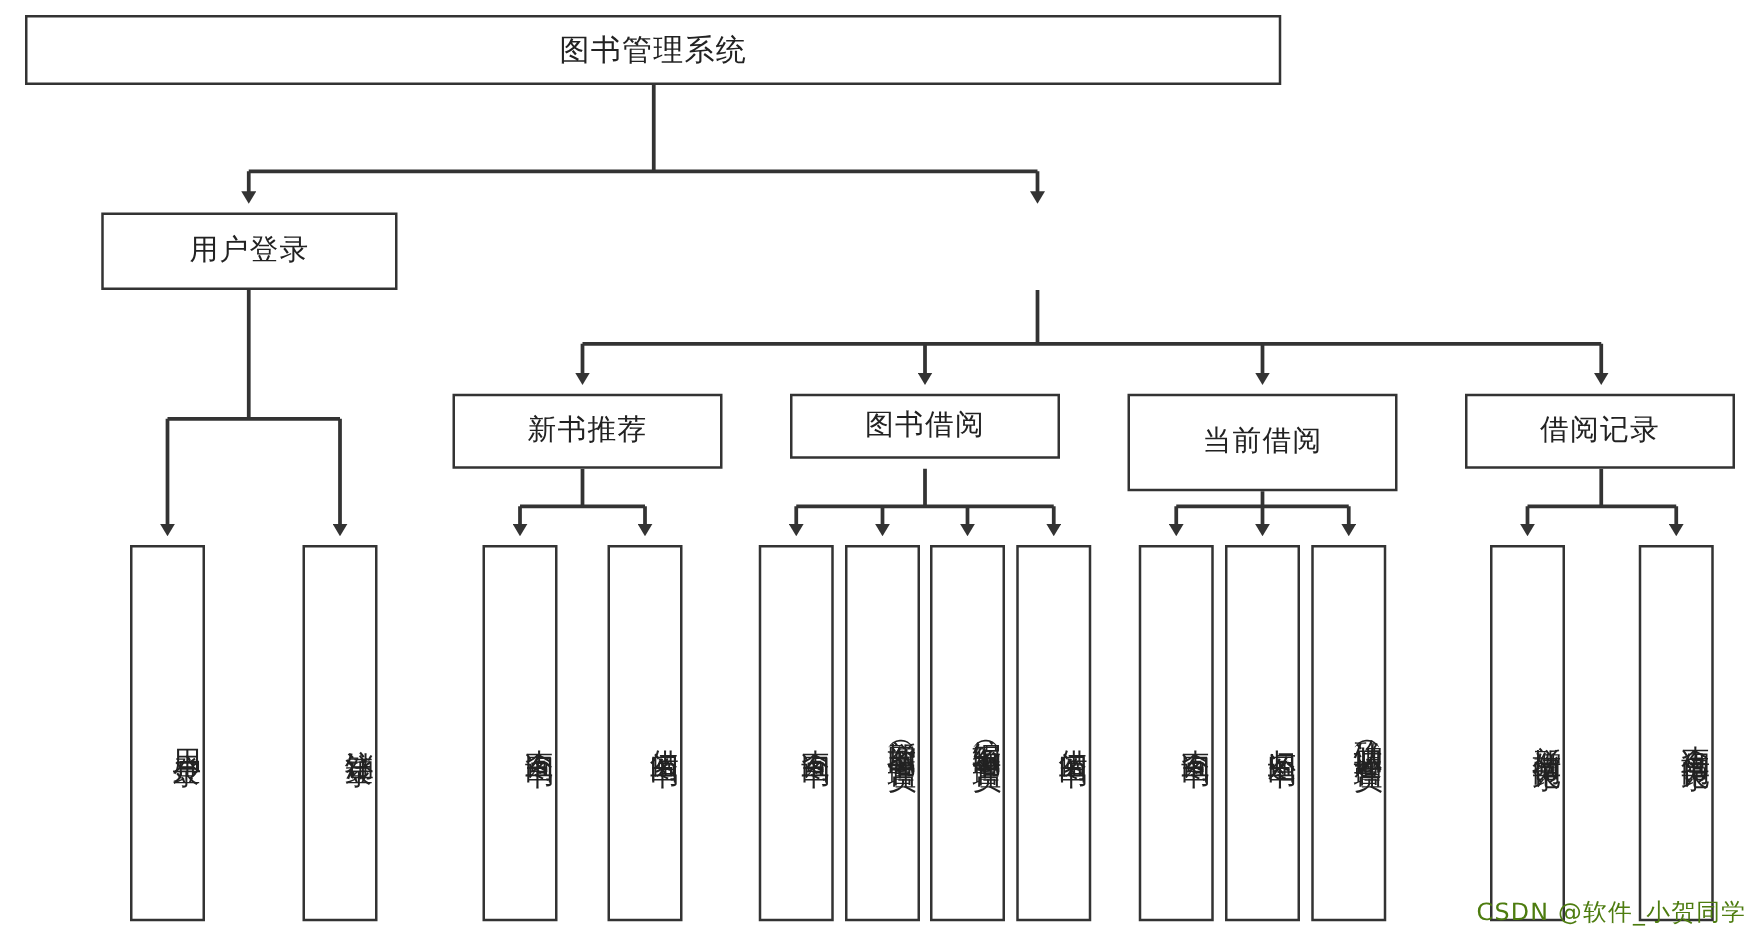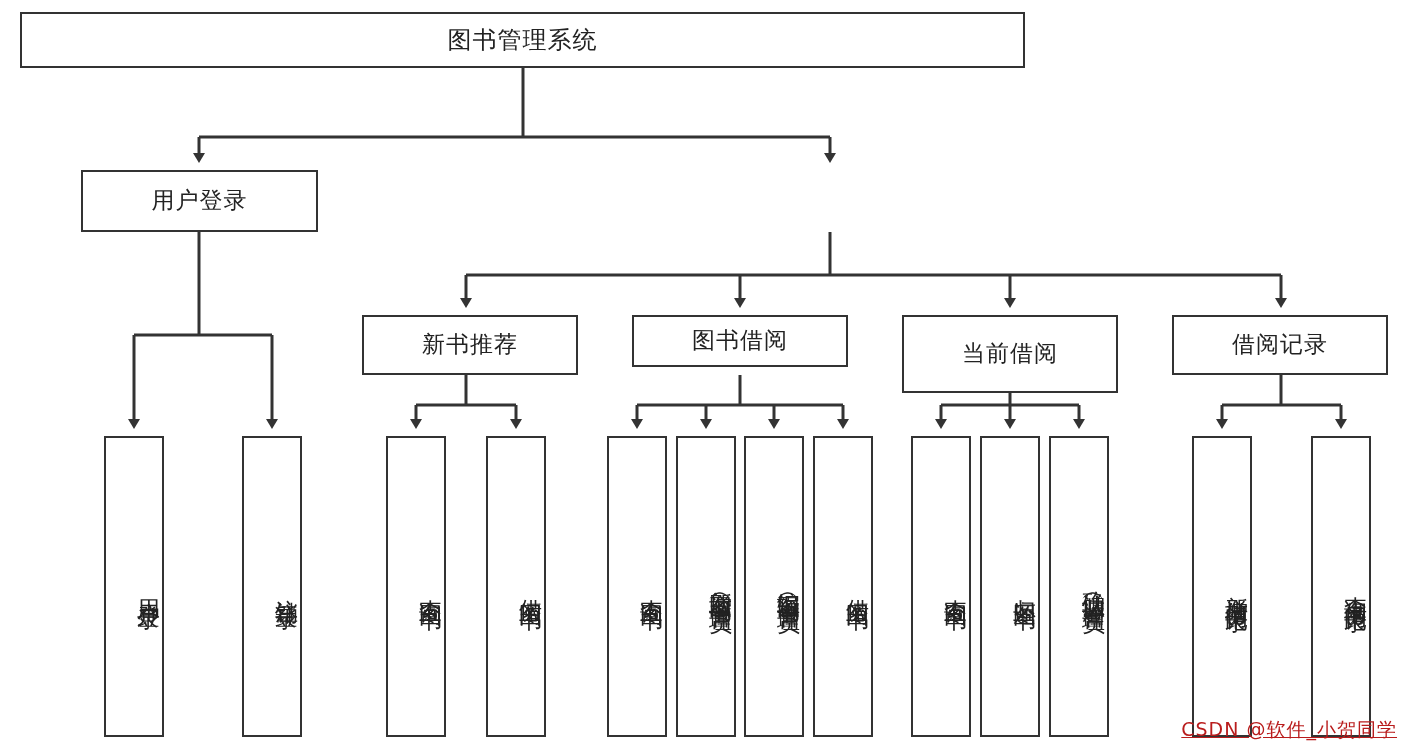--- a/index.html
+++ b/index.html
@@ -59,25 +59,24 @@
     display: block;
   }
   .node.title {
     font-size: 24px;
   }
   .watermark {
     position: absolute;
     right: 8px;
     bottom: 4px;
     font-size: 19px;
-    color: #b91c1c;
+    color: #4d7c0f;
     letter-spacing: 1px;
     white-space: nowrap;
     font-family: "DejaVu Sans", "Liberation Sans", sans-serif;
-    text-decoration: underline;
   }
 </style>
 </head>
 <body>
 
 <div id="canvas">
 
   <svg class="wires" viewBox="0 0 1405 747" xmlns="http://www.w3.org/2000/svg">
     <defs>
       <marker id="arrow" markerWidth="10" markerHeight="12" refX="1" refY="6" orient="auto" markerUnits="userSpaceOnUse">

